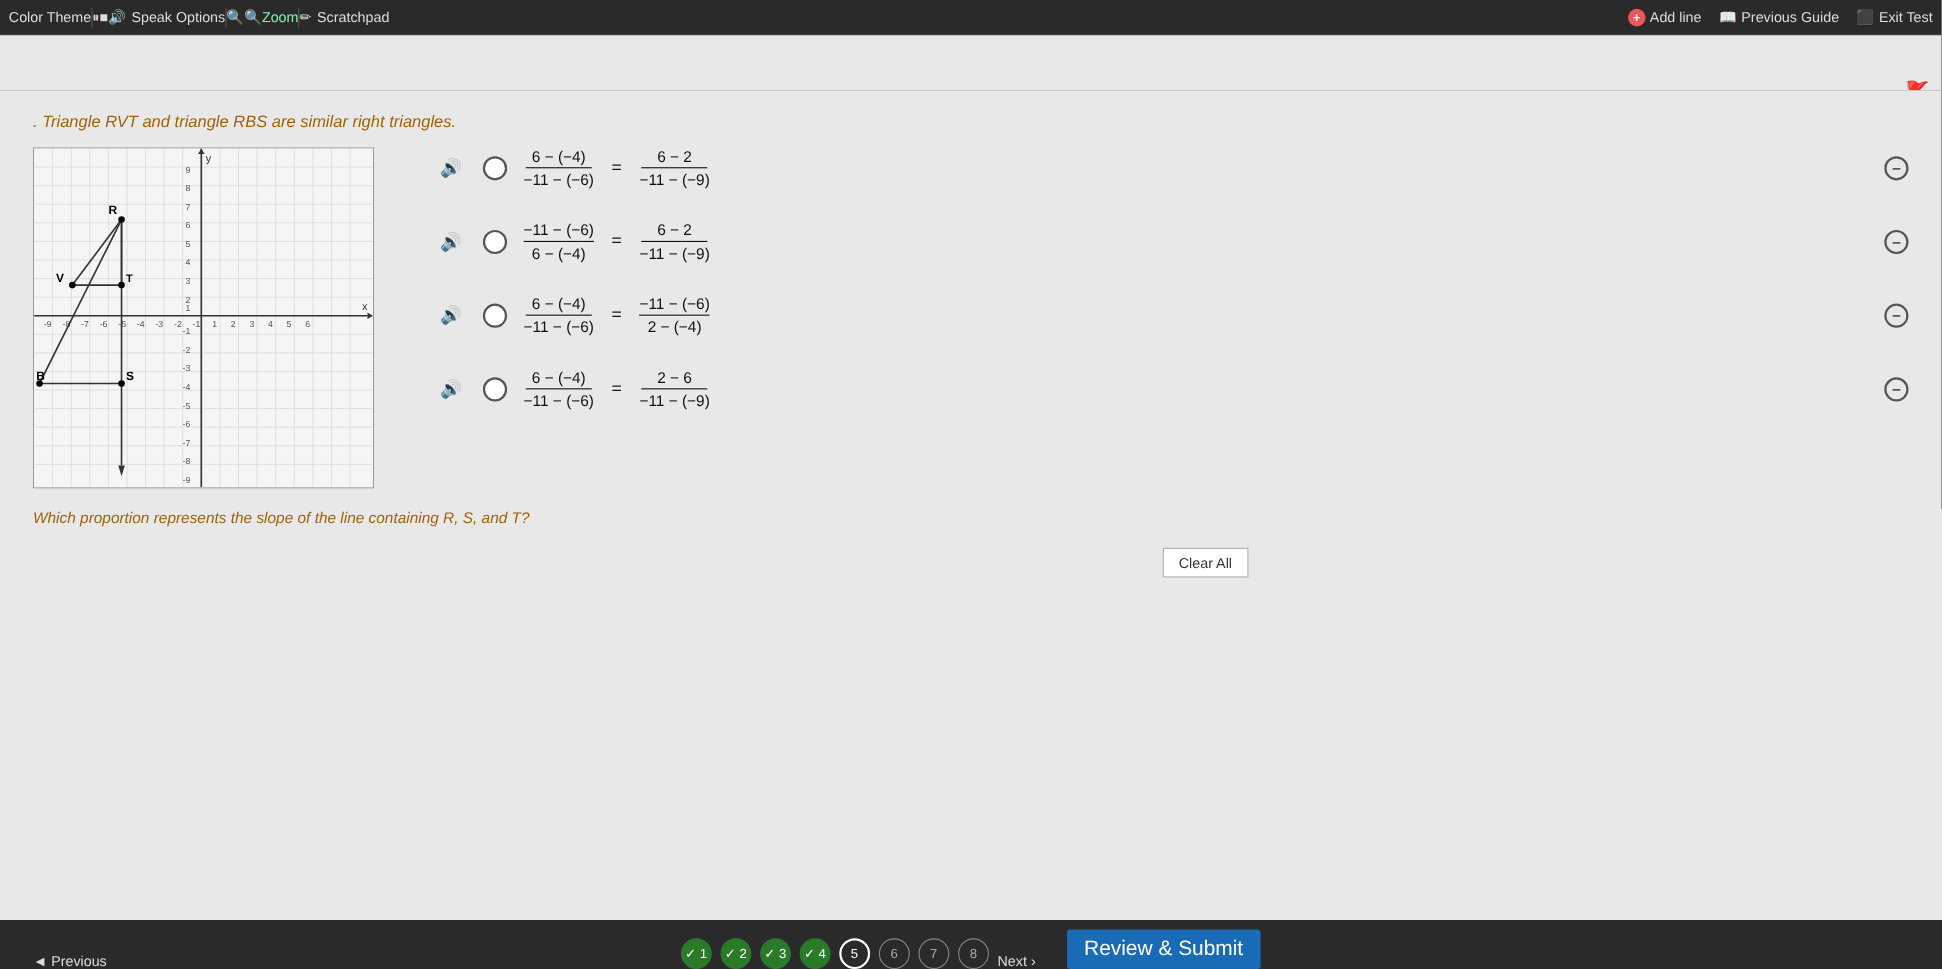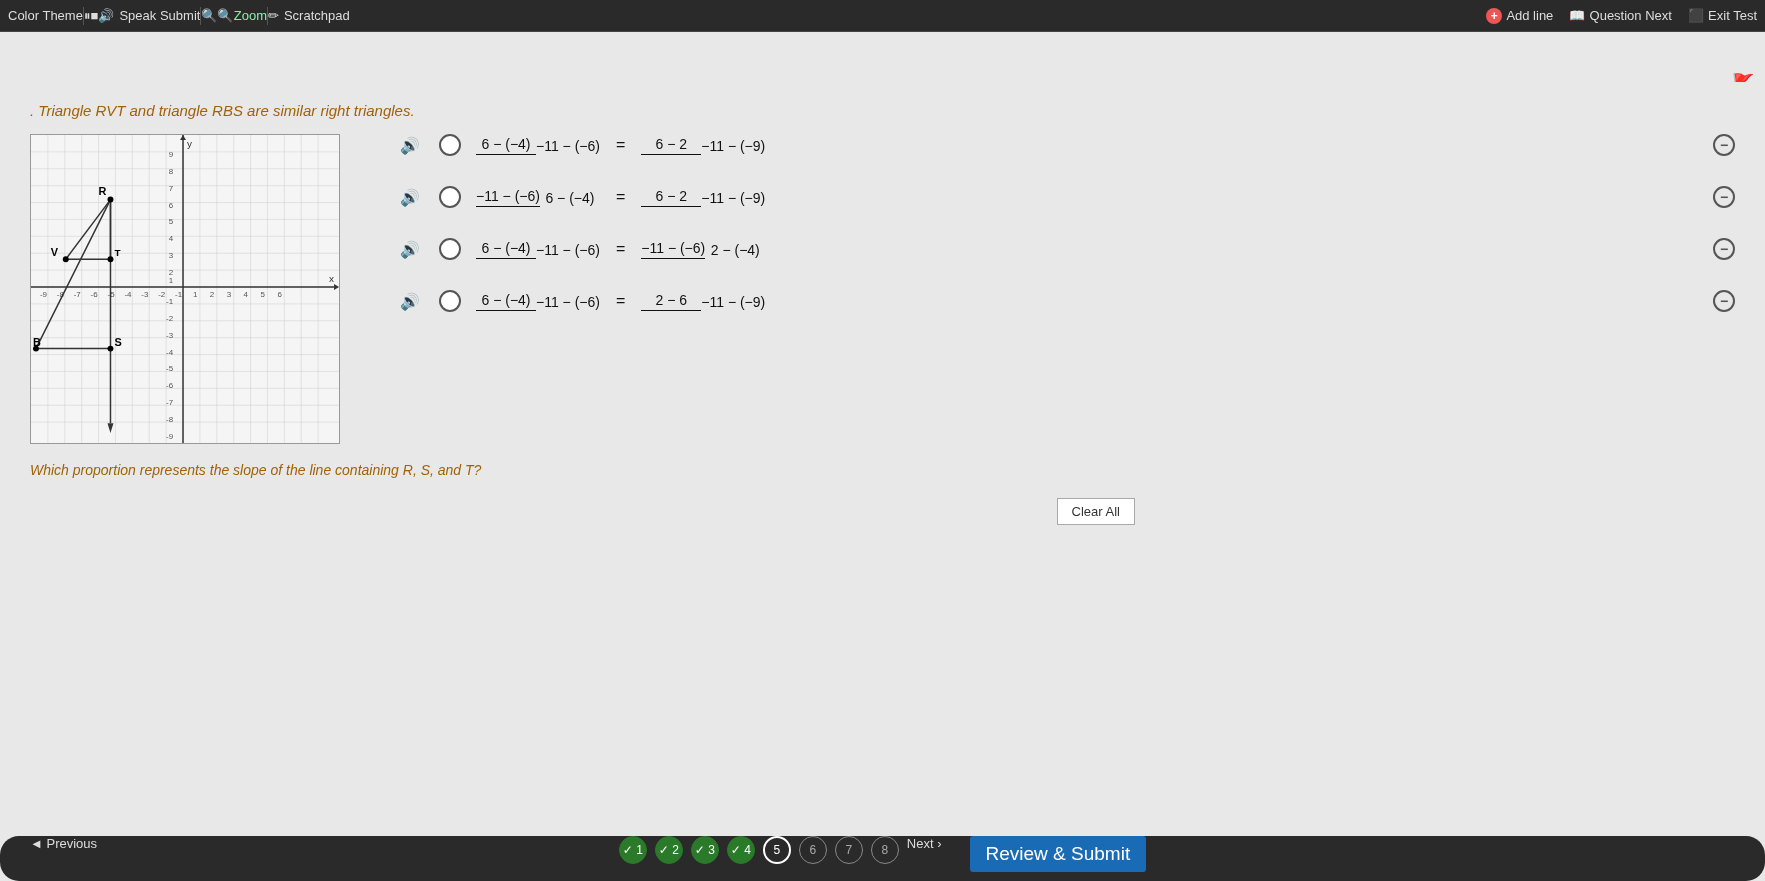--- a/index.html
+++ b/index.html
@@ -161,21 +161,21 @@
     .fraction-equation {
       font-size: 15px;
       color: #111;
       display: flex;
       align-items: center;
       gap: 12px;
     }
 
     .fraction {
       display: inline-flex;
-      flex-direction: row;
+      flex-direction: column;
       align-items: center;
       vertical-align: middle;
     }
 
     .fraction .numerator {
       border-bottom: 1.5px solid #111;
       padding-bottom: 2px;
       min-width: 60px;
       text-align: center;
       font-size: 14px;
@@ -228,25 +228,24 @@
 
     
     .bottom-nav {
       position: fixed;
       bottom: 0;
       left: 0;
       right: 0;
       height: 45px;
       background: #2a2a2a;
       display: flex;
-      align-items: flex-start;
+      align-items: flex-end;
       justify-content: center;
       gap: 8px;
       padding: 0 20px;
-      border-radius: 19px;
     }
 
     .nav-number {
       width: 28px;
       height: 28px;
       border-radius: 50%;
       display: flex;
       align-items: center;
       justify-content: center;
       font-size: 12px;
@@ -304,21 +303,21 @@
   </div>
   <div class="toolbar-separator"></div>
   <div class="toolbar-item">
     <span>⏸</span>
   </div>
   <div class="toolbar-item">
     <span>■</span>
   </div>
   <div class="toolbar-item">
     <span>🔊</span>
-    <span>Speak Submit</span>
+    <span>Speak Options</span>
   </div>
   <div class="toolbar-separator"></div>
   <div class="toolbar-item">
     <span>🔍</span>
   </div>
   <div class="toolbar-item">
     <span>🔍</span>
   </div>
   <span style="font-size:13px;color:#86efac;text-align:right;">Zoom</span>
   <div class="toolbar-separator"></div>
@@ -327,21 +326,21 @@
     <span>Scratchpad</span>
   </div>
 
   <div class="toolbar-right">
     <div class="add-note-btn">
       <div class="plus-circle">+</div>
       <span>Add line</span>
     </div>
     <div class="question-guide-btn">
       <span>📖</span>
-      <span>Question Next</span>
+      <span>Previous Guide</span>
     </div>
     <div class="exit-test-btn">
       <span>⬛</span>
       <span>Exit Test</span>
     </div>
   </div>
 </div>
 
 <div style="background:#e8e8e8; position:relative; height:50px;">
   <span class="flag-icon">🚩</span>

